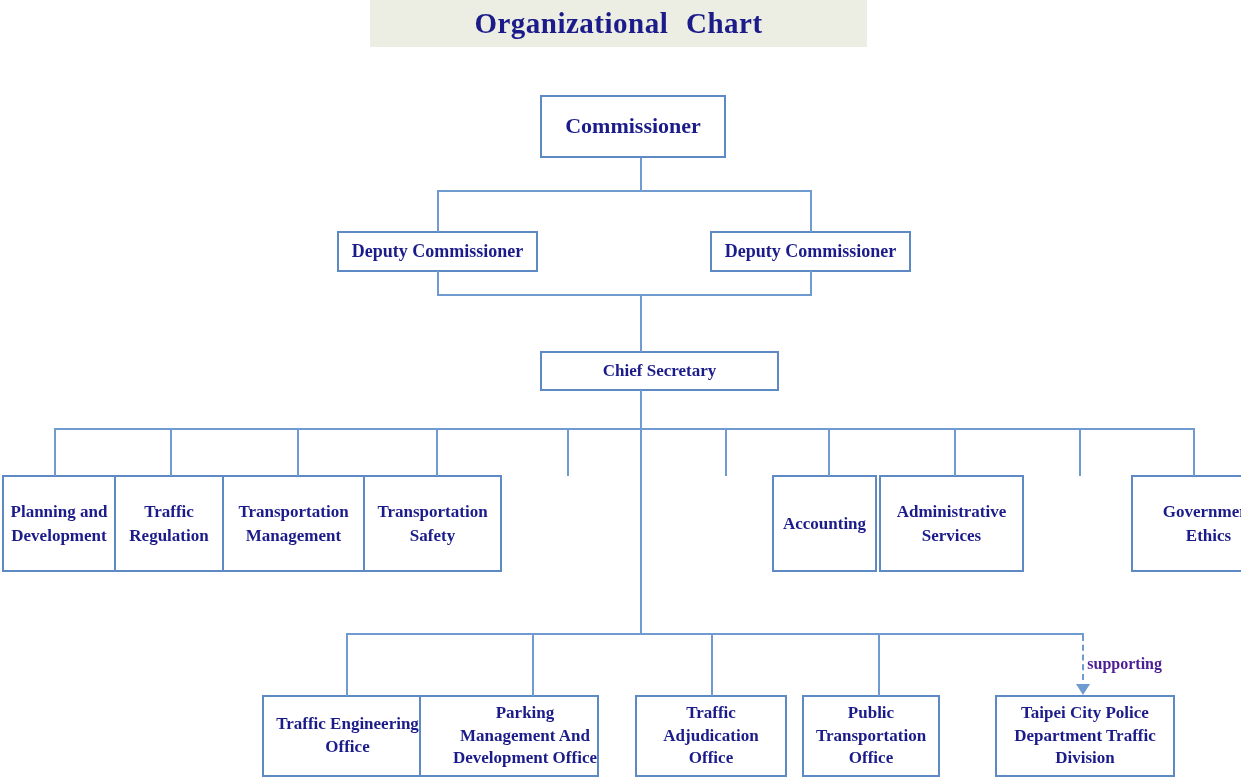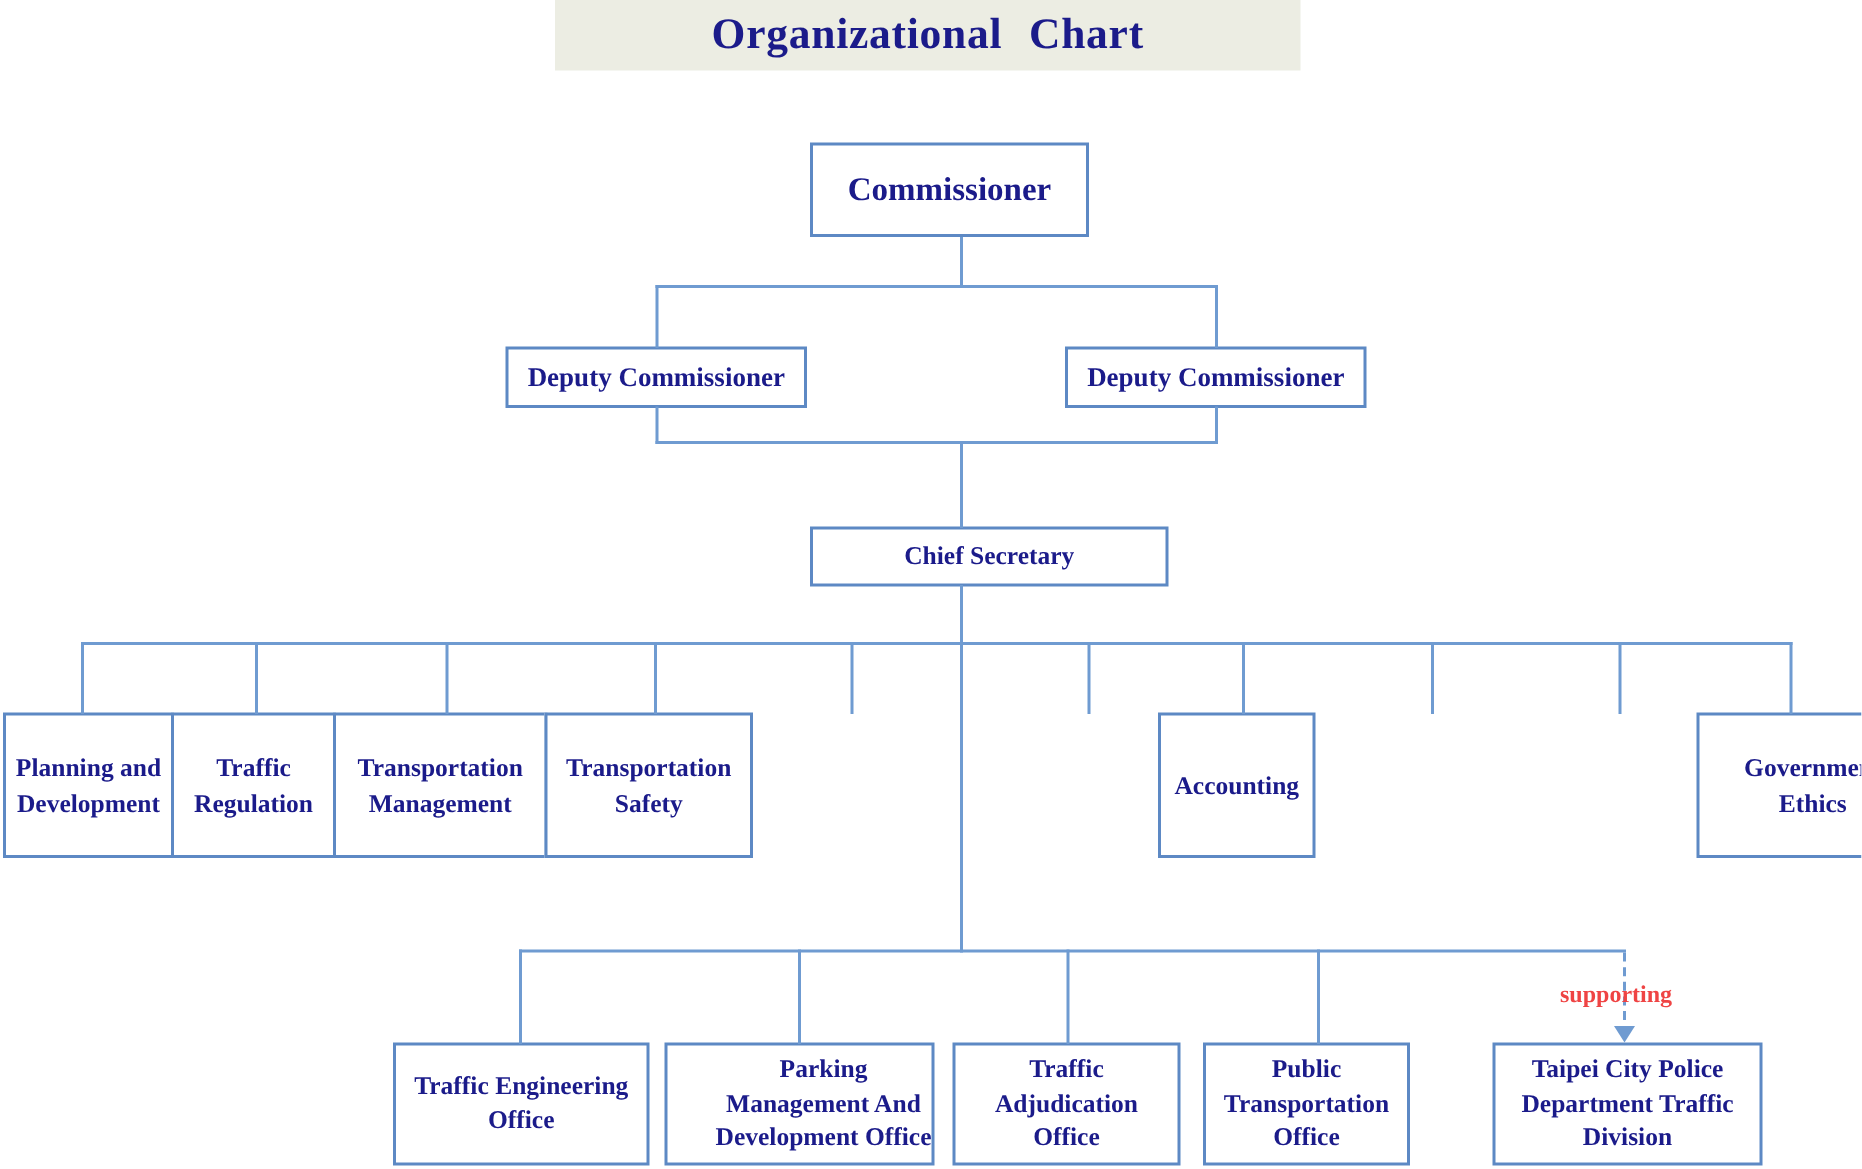--- a/index.html
+++ b/index.html
@@ -38,21 +38,21 @@
   #d3{left:363px;width:139px;}
   #d4{left:500px;width:117px;}
   #d5{left:676px;width:98px;}
   #d6{left:772px;width:105px;}
   #d7{left:879px;width:145px;}
   #d8{left:1022px;width:111px;}
   #d9{left:1131px;width:127px;padding-left:28px;}
   
   .office{top:695px;height:82px;font-size:17px;line-height:1.35;}
   #o0{left:262px;width:171px;}
-  #o1{left:443px;width:180px;padding-left:32px;}
+  #o1{left:419px;width:180px;padding-left:32px;}
   #o2{left:635px;width:152px;}
   #o3{left:802px;width:138px;}
   #o4{left:995px;width:180px;}
   
   #c-comm-stem{left:640px;top:158px;height:33px;}
   #c-rail1{left:437px;top:190px;width:375px;}
   #c-depL-up{left:437px;top:190px;height:42px;}
   #c-depL-dn{left:437px;top:271px;height:25px;}
   #c-depR-up{left:810px;top:190px;height:42px;}
   #c-depR-dn{left:810px;top:271px;height:25px;}
@@ -63,22 +63,22 @@
   .ddrop{top:428px;height:48px;}
   #dd0{left:54px;} #dd1{left:170px;} #dd2{left:297px;} #dd3{left:436px;} #dd4{left:567px;}
   #dd5{left:725px;} #dd6{left:828px;} #dd7{left:954px;} #dd8{left:1079px;} #dd9{left:1193px;}
   #c-trunk{left:640px;top:428px;height:207px;}
   #c-rail4{left:346px;top:633px;width:738px;}
   .odrop{top:633px;height:63px;}
   #od0{left:346px;} #od1{left:532px;} #od2{left:711px;} #od3{left:878px;}
   #c-dash{left:1082px;top:635px;height:45px;}
   #c-arrow{left:1076px;top:684px;}
   #supporting{
-    position:absolute;left:1040px;top:655px;width:122px;text-align:left;
-    font-size:16px;color:#ef4444;
+    position:absolute;left:1040px;top:655px;width:122px;text-align:right;
+    font-size:16px;color:#4c1d95;
   }
 </style>
 </head>
 <body>
 
 <div id="canvas">
 
   <div class="title">Organizational Chart</div>
 
   <div class="box" id="commissioner">Commissioner</div>
@@ -88,20 +88,22 @@
 
   <div class="box division" id="d0">Planning and
 Development</div>
   <div class="box division" id="d1">Traffic
 Regulation</div>
   <div class="box division" id="d2">Transportation
 Management</div>
   <div class="box division" id="d3">Transportation
 Safety</div>
   <div class="box division" id="d6">Accounting</div>
+  <div class="box division" id="d7">Administrative
+Services</div>
   <div class="box division" id="d9">Government
 Ethics</div>
 
   <div class="box office" id="o0">Traffic Engineering
 Office</div>
   <div class="box office" id="o1">Parking
 Management And
 Development Office</div>
   <div class="box office" id="o2">Traffic
 Adjudication

